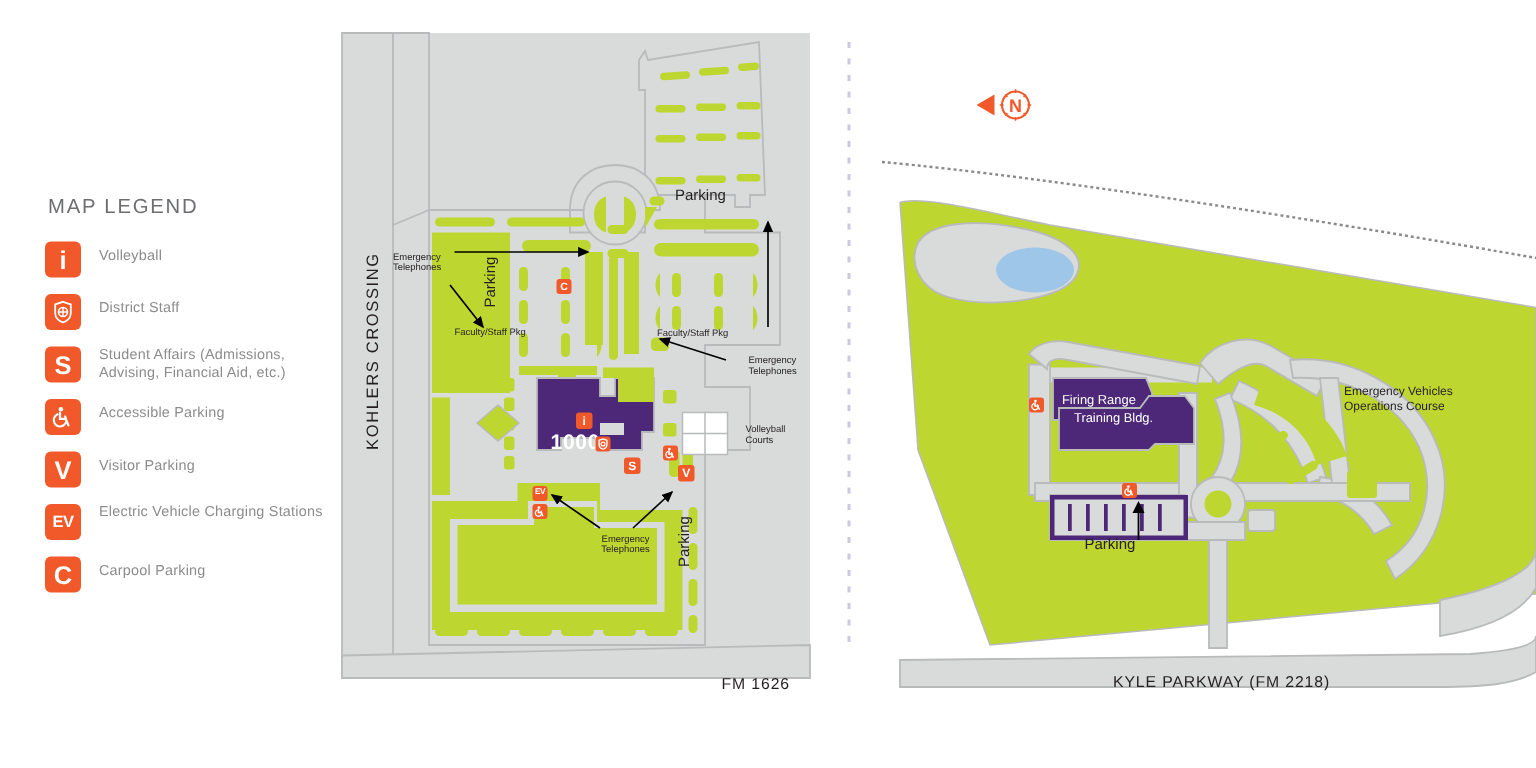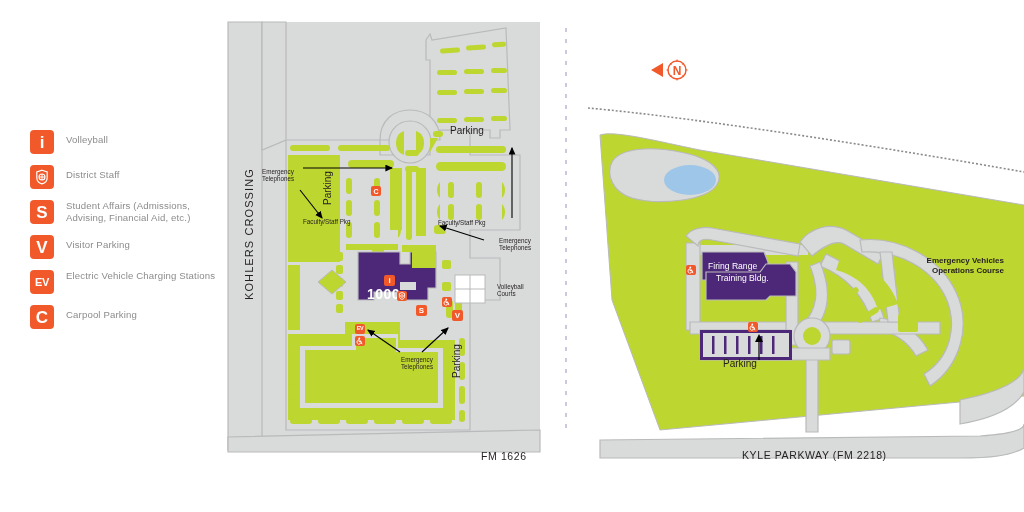--- a/index.html
+++ b/index.html
@@ -24,21 +24,21 @@
   
   .mlabel{position:absolute;font-family:"Liberation Sans",sans-serif;color:#231f20;white-space:nowrap;}
   .lbl-park{font-size:10px;}
   .lbl-small{font-size:6.3px;line-height:7.4px;}
   .lbl-road{font-size:10.5px;letter-spacing:.6px;color:#231f20;}
   .lbl-road-v{font-size:11px;letter-spacing:1.1px;color:#231f20;
       transform:rotate(-90deg);transform-origin:left top;}
   .lbl-vert{transform:rotate(-90deg);transform-origin:left top;}
   .lbl-bldg{font-size:8.6px;font-weight:normal;color:#ffffff;}
   .lbl-1000{font-size:14px;font-weight:bold;color:#ffffff;letter-spacing:.5px;}
-  .lbl-evoc{font-size:8px;line-height:10px;color:#231f20;text-align:right;font-weight:bold;}
+  .lbl-evoc{font-size:8px;line-height:10px;color:#231f20;text-align:left;}
 
   
   .pin{position:absolute;background:#f1592a;border-radius:2px;color:#fff;
        display:flex;align-items:center;justify-content:center;
        font-family:"Liberation Sans",sans-serif;font-weight:bold;line-height:1;}
   .pin.p10{width:10px;height:10px;font-size:7px;}
   .pin.p11{width:11px;height:11px;font-size:8px;}
   .pin.ev{font-size:5.5px;letter-spacing:-.3px;}
 
   
@@ -294,20 +294,21 @@
         <line x1="34" y1="11" x2="36.5" y2="11"></line>
     <line x1="19" y1="4" x2="20.6" y2="5.6"></line>
         <line x1="31.4" y1="16.4" x2="33" y2="18"></line>
     <line x1="33" y1="4" x2="31.4" y2="5.6"></line>
         <line x1="20.6" y1="16.4" x2="19" y2="18"></line>
   </g>
   <text x="26" y="15.6" text-anchor="middle" font-family="Liberation Sans, sans-serif" font-size="12" font-weight="bold" fill="#f1592a">N</text>
 </svg>
 
 <div id="legend">
+  <div class="legend-title">MAP LEGEND</div>
 
   <div class="legend-row">
     <div class="legend-icon">
       <span class="ic-txt" style="font-style:normal;">i</span>
     </div>
     <div class="legend-label">Volleyball</div>
   </div>
 
   <div class="legend-row">
     <div class="legend-icon">
@@ -321,20 +322,30 @@
     <div class="legend-label">District Staff</div>
   </div>
 
   <div class="legend-row">
     <div class="legend-icon">
       <span class="ic-txt">S</span>
     </div>
     <div class="legend-label two">Student Affairs (Admissions, Advising, Financial Aid, etc.)</div>
   </div>
 
+  <div class="legend-row">
+    <div class="legend-icon">
+      <svg width="16" height="16" viewBox="0 0 16 16" aria-hidden="true">
+        <circle cx="6.6" cy="2.8" r="1.5" fill="#fff"></circle>
+        <path d="M6 5 L6 9.2 L9.8 9.2 L11.6 13.6" fill="none" stroke="#fff" stroke-width="1.5" stroke-linecap="round"></path>
+        <path d="M9.4 7.6 A4.2 4.2 0 1 1 4.4 6.2" fill="none" stroke="#fff" stroke-width="1.4" stroke-linecap="round"></path>
+      </svg>
+    </div>
+    <div class="legend-label">Accessible Parking</div>
+  </div>
 
   <div class="legend-row">
     <div class="legend-icon">
       <span class="ic-txt">V</span>
     </div>
     <div class="legend-label">Visitor Parking</div>
   </div>
 
   <div class="legend-row">
     <div class="legend-icon">

